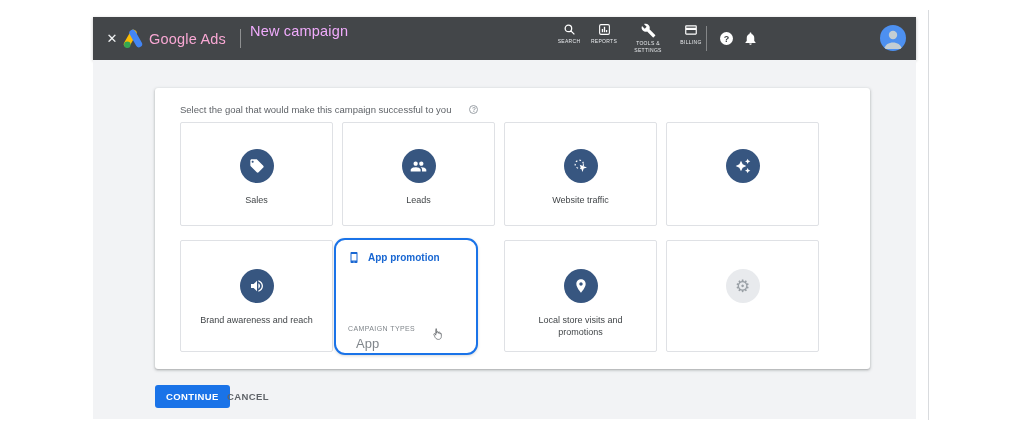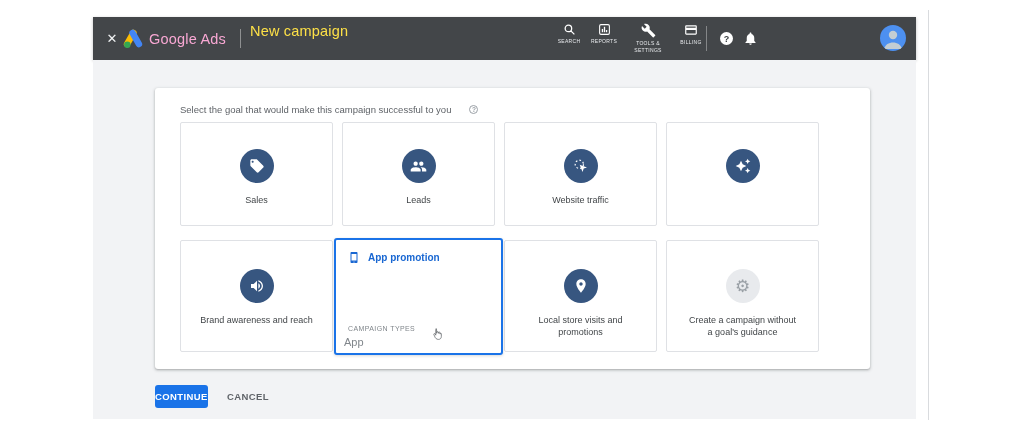--- a/index.html
+++ b/index.html
@@ -11,21 +11,21 @@
   .appbar { position:absolute; left:93px; top:17px; width:823px; height:43px;
             background:#434649; box-shadow:0 1px 3px rgba(0,0,0,.25); }
   .appbar .close { position:absolute; left:10px; top:0; height:43px; width:18px;
             display:flex; align-items:center; justify-content:center;
             color:#f1f3f4; font-size:13px; cursor:default; }
   .logo { position:absolute; left:29px; top:11px; width:22px; height:21px; }
   .brand { position:absolute; left:56px; top:0; height:43px; display:flex; align-items:center;
            color:#f9a8d4; font-size:14.5px; font-weight:500; letter-spacing:.2px; }
   .bar-divider { position:absolute; top:12px; width:1px; height:19px; background:rgba(255,255,255,.4); }
   .page-title { position:absolute; left:157px; top:0; height:28px; display:flex; align-items:center;
-           color:#fde047; font-size:14.5px; letter-spacing:.2px; }
+           color:#f0abfc; font-size:14.5px; letter-spacing:.2px; }
   .nav-item { position:absolute; top:6px; width:42px; display:flex; flex-direction:column;
            align-items:center; gap:2px; color:#fff; cursor:pointer; }
   .nav-item svg { display:block; }
   .nav-label { font-size:5px; letter-spacing:.3px; color:#e8eaed; text-align:center; line-height:1.35;
            max-width:34px; }
   .bar-divider2 { position:absolute; left:613px; top:9px; width:1px; height:25px; background:rgba(255,255,255,.35); }
   .help-btn { position:absolute; left:627px; top:15px; width:13px; height:13px; border-radius:50%;
            background:#fff; color:#3c4043; font-size:9px; font-weight:700;
            display:flex; align-items:center; justify-content:center; cursor:pointer; }
   .bell-btn { position:absolute; left:650px; top:14px; width:15px; height:15px; cursor:pointer; }
@@ -52,32 +52,32 @@
   .goal-circle { width:34px; height:34px; border-radius:50%; background:#375680;
            display:flex; align-items:center; justify-content:center; }
   .gcard.r1 .goal-circle { margin-top:26px; }
   .gcard.r2 .goal-circle { margin-top:28px; }
   .goal-circle.grey { background:#e8eaed; color:#9aa0a6; }
   .gear-glyph { font-family:"DejaVu Sans", sans-serif; font-size:17px; line-height:1; color:#9aa0a6; }
   .goal-label { margin-top:11px; font-size:9px; color:#424649; text-align:center; line-height:1.35;
            padding:0 14px; }
 
   
-  .sel-card { position:absolute; left:334px; top:238px; width:169px; height:117px; background:#fff;
-           border:2px solid #1a73e8; border-radius:3px; z-index:2; cursor:pointer;
+  .sel-card { position:absolute; left:334px; top:238px; width:144px; height:117px; background:#fff;
+           border:2px solid #1a73e8; border-radius:11px; z-index:2; cursor:pointer;
            box-shadow:0 1px 3px rgba(60,64,67,.2); }
   .sel-head { position:absolute; left:12px; top:10px; display:flex; align-items:center; gap:8px; }
   .sel-title { color:#1967d2; font-size:10px; font-weight:700; }
   .sel-desc { position:absolute; left:12px; top:37px; width:142px; color:#3c4043; font-size:9.5px; line-height:1.45; }
   .sel-types-label { position:absolute; left:12px; top:85px; color:#80868b; font-size:7px; letter-spacing:.4px; }
-  .sel-types-value { position:absolute; left:8px; top:96px; color:#80868b; font-size:11px; }
+  .sel-types-value { position:absolute; left:20px; top:96px; color:#80868b; font-size:13px; }
   .hand-cursor { position:absolute; left:96px; top:88px; }
 
   
-  .btn-continue { position:absolute; left:155px; top:385px; height:23px; padding:0 0;
+  .btn-continue { position:absolute; left:155px; top:385px; height:23px; padding:0 11px;
            background:#1a73e8; color:#fff; border:none; border-radius:3px;
            font-family:"Liberation Sans", sans-serif; font-size:9.5px; font-weight:700;
            letter-spacing:.4px; cursor:pointer; }
   .btn-cancel { position:absolute; left:223px; top:385px; height:23px; padding:0 4px;
            background:transparent; color:#5f6368; border:none;
            font-family:"Liberation Sans", sans-serif; font-size:9.5px; font-weight:700;
            letter-spacing:.4px; cursor:pointer; }
 </style>
 </head>
 <body>
@@ -217,19 +217,18 @@
           <path fill="#fff" d="M12 2C8.13 2 5 5.13 5 9c0 5.25 7 13 7 13s7-7.75 7-13c0-3.87-3.13-7-7-7zm0 9.5c-1.38 0-2.5-1.12-2.5-2.5s1.12-2.5 2.5-2.5 2.5 1.12 2.5 2.5-1.12 2.5-2.5 2.5z"></path>
         </svg>
     </div>
     <div class="goal-label">Local store visits and promotions</div>
   </div>
 
   <div class="gcard r2 c4">
     <div class="goal-circle grey">
       <span class="gear-glyph">⚙</span>
     </div>
-    <div class="goal-label" style="padding:0 20px">Create a campaign without a goal's guidance</div>
   </div>
 
   <button class="btn-continue">CONTINUE</button>
   <button class="btn-cancel">CANCEL</button>
 
 </div>
 
 </body></html>

